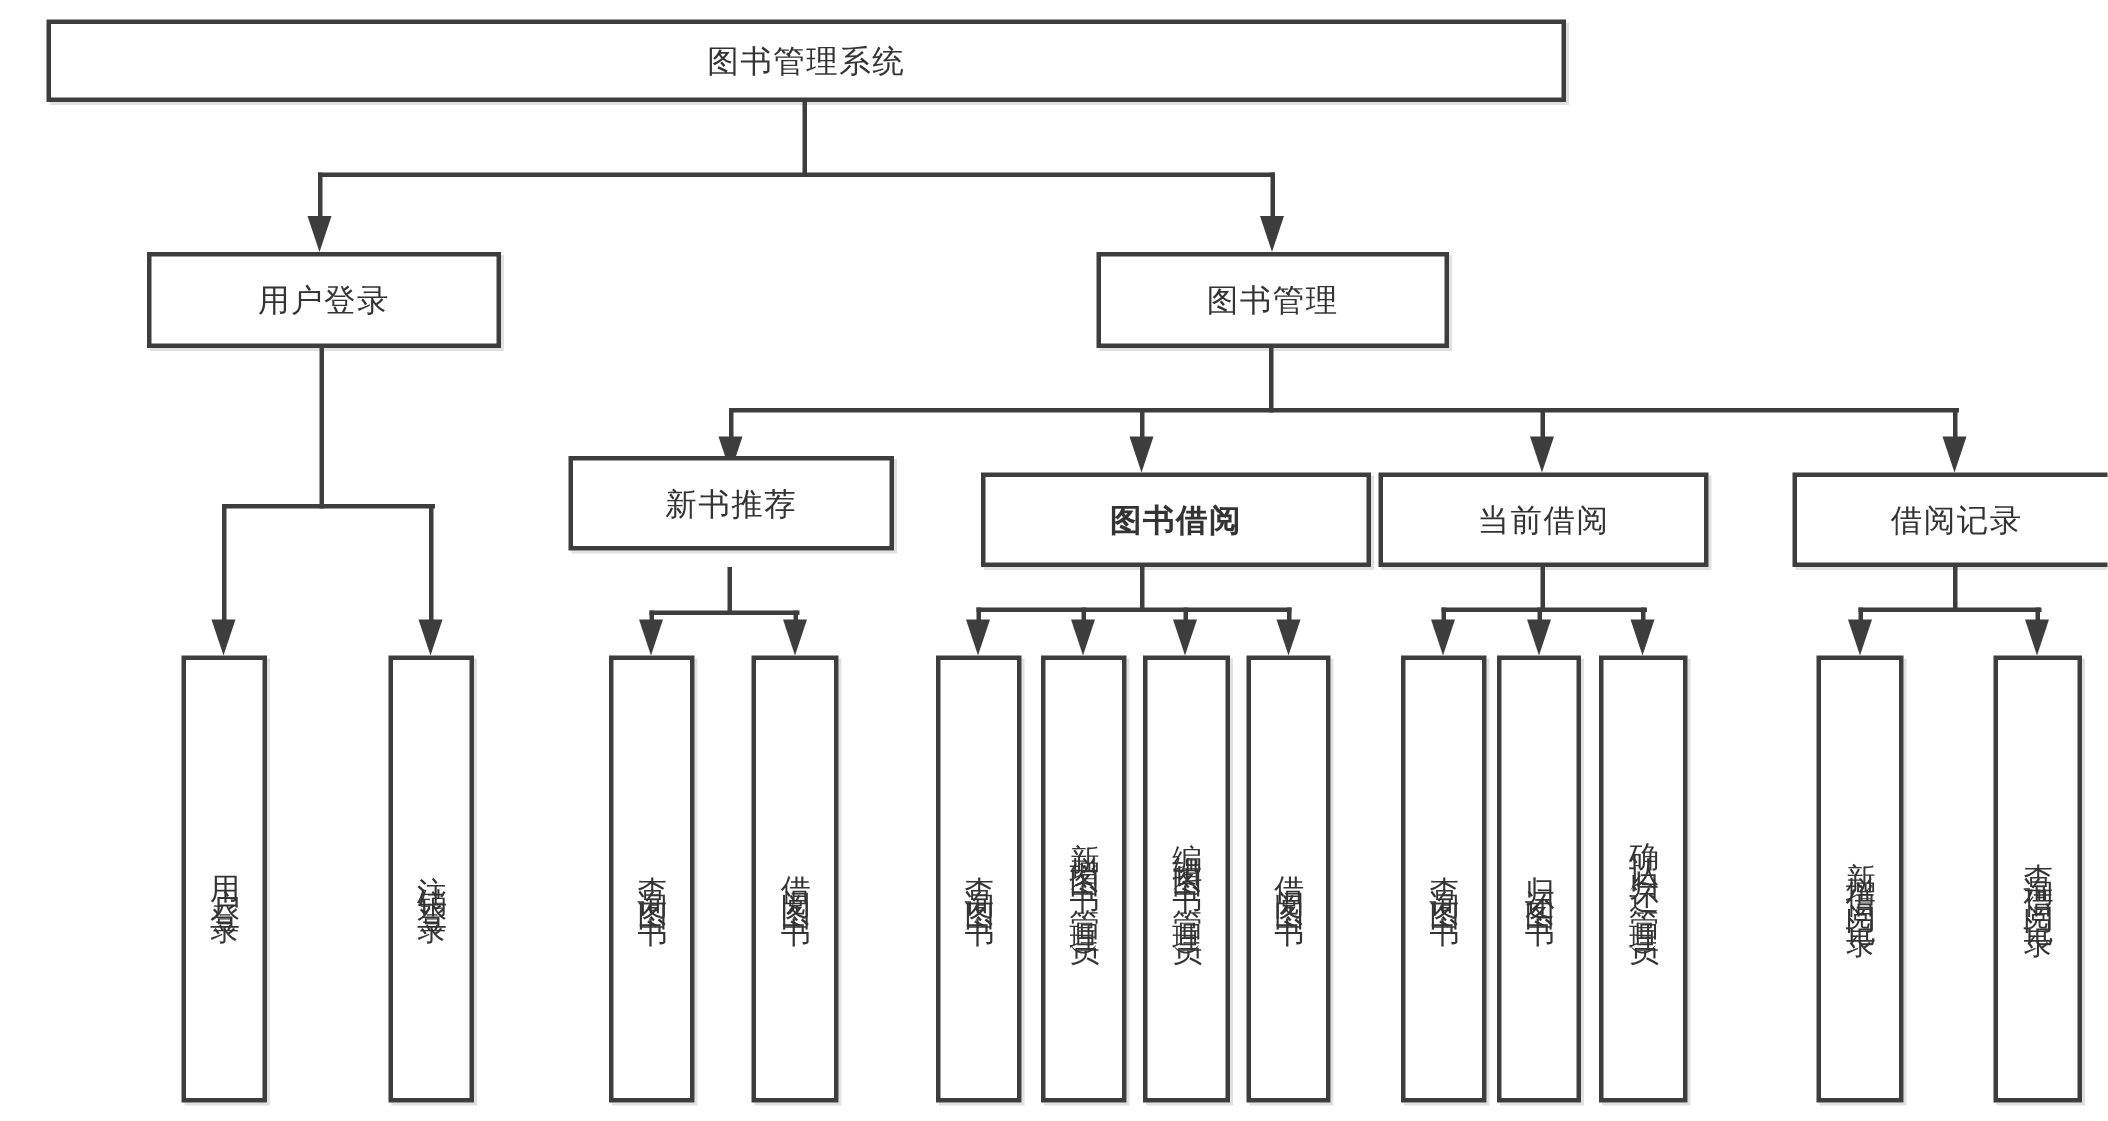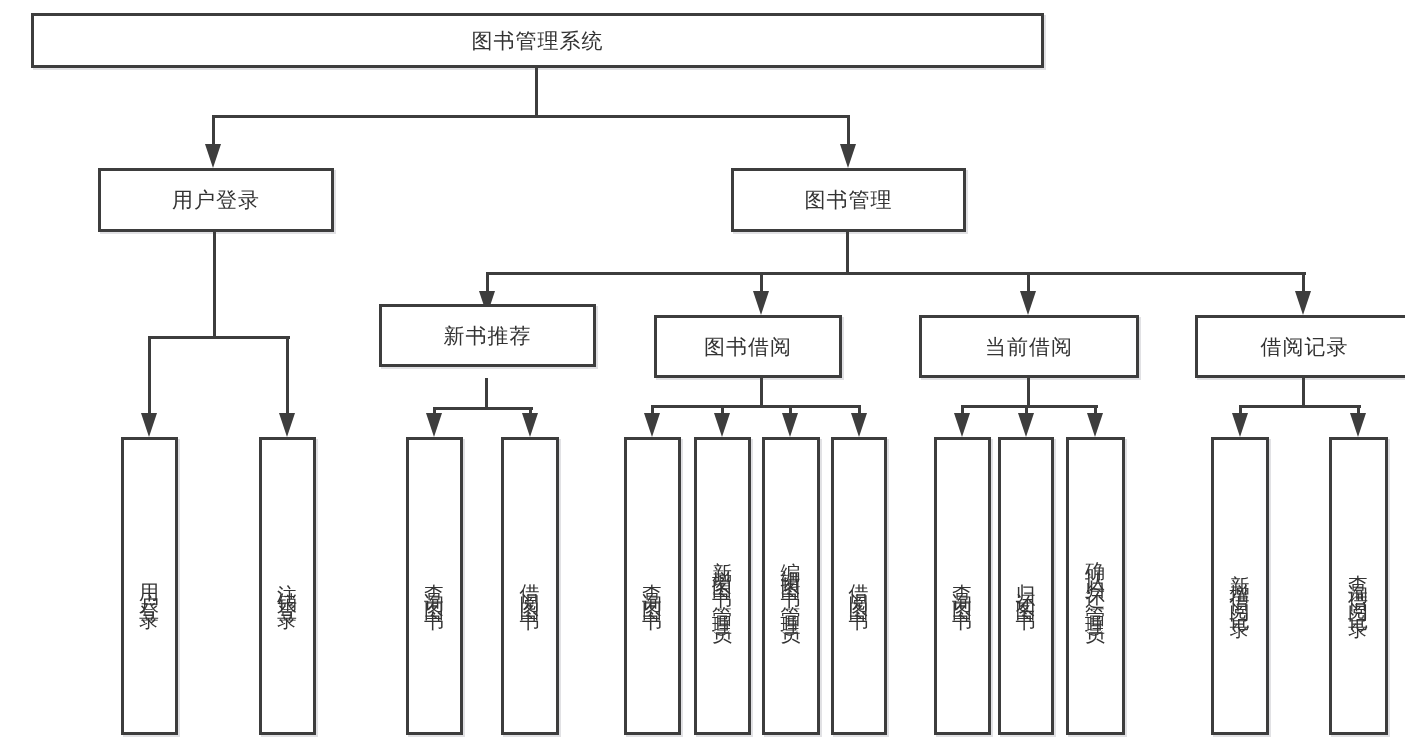--- a/index.html
+++ b/index.html
@@ -95,21 +95,21 @@
   <div class="vstem" style="left:744px;top:272px;height:21px;"></div>
   <div class="ahead" style="left:737px;top:291px;"></div>
   <div class="vstem" style="left:1011px;top:272px;height:21px;"></div>
   <div class="ahead" style="left:1004px;top:291px;"></div>
   <div class="vstem" style="left:1286px;top:272px;height:21px;"></div>
   <div class="ahead" style="left:1279px;top:291px;"></div>
 
   <div class="box" style="left:363px;top:304px;width:217px;height:63px;">
     <span class="hlabel">新书推荐</span>
   </div>
-  <div class="box" style="left:638px;top:315px;width:188px;height:63px;">
+  <div class="box" style="left:638px;top:315px;width:260px;height:63px;font-weight:bold;">
     <span class="hlabel">图书借阅</span>
   </div>
   <div class="box" style="left:903px;top:315px;width:220px;height:63px;">
     <span class="hlabel">当前借阅</span>
   </div>
   <div class="box" style="left:1179px;top:315px;width:219px;height:63px;">
     <span class="hlabel">借阅记录</span>
   </div>
 
   <div class="vstem" style="left:469px;top:378px;height:32px;"></div>

